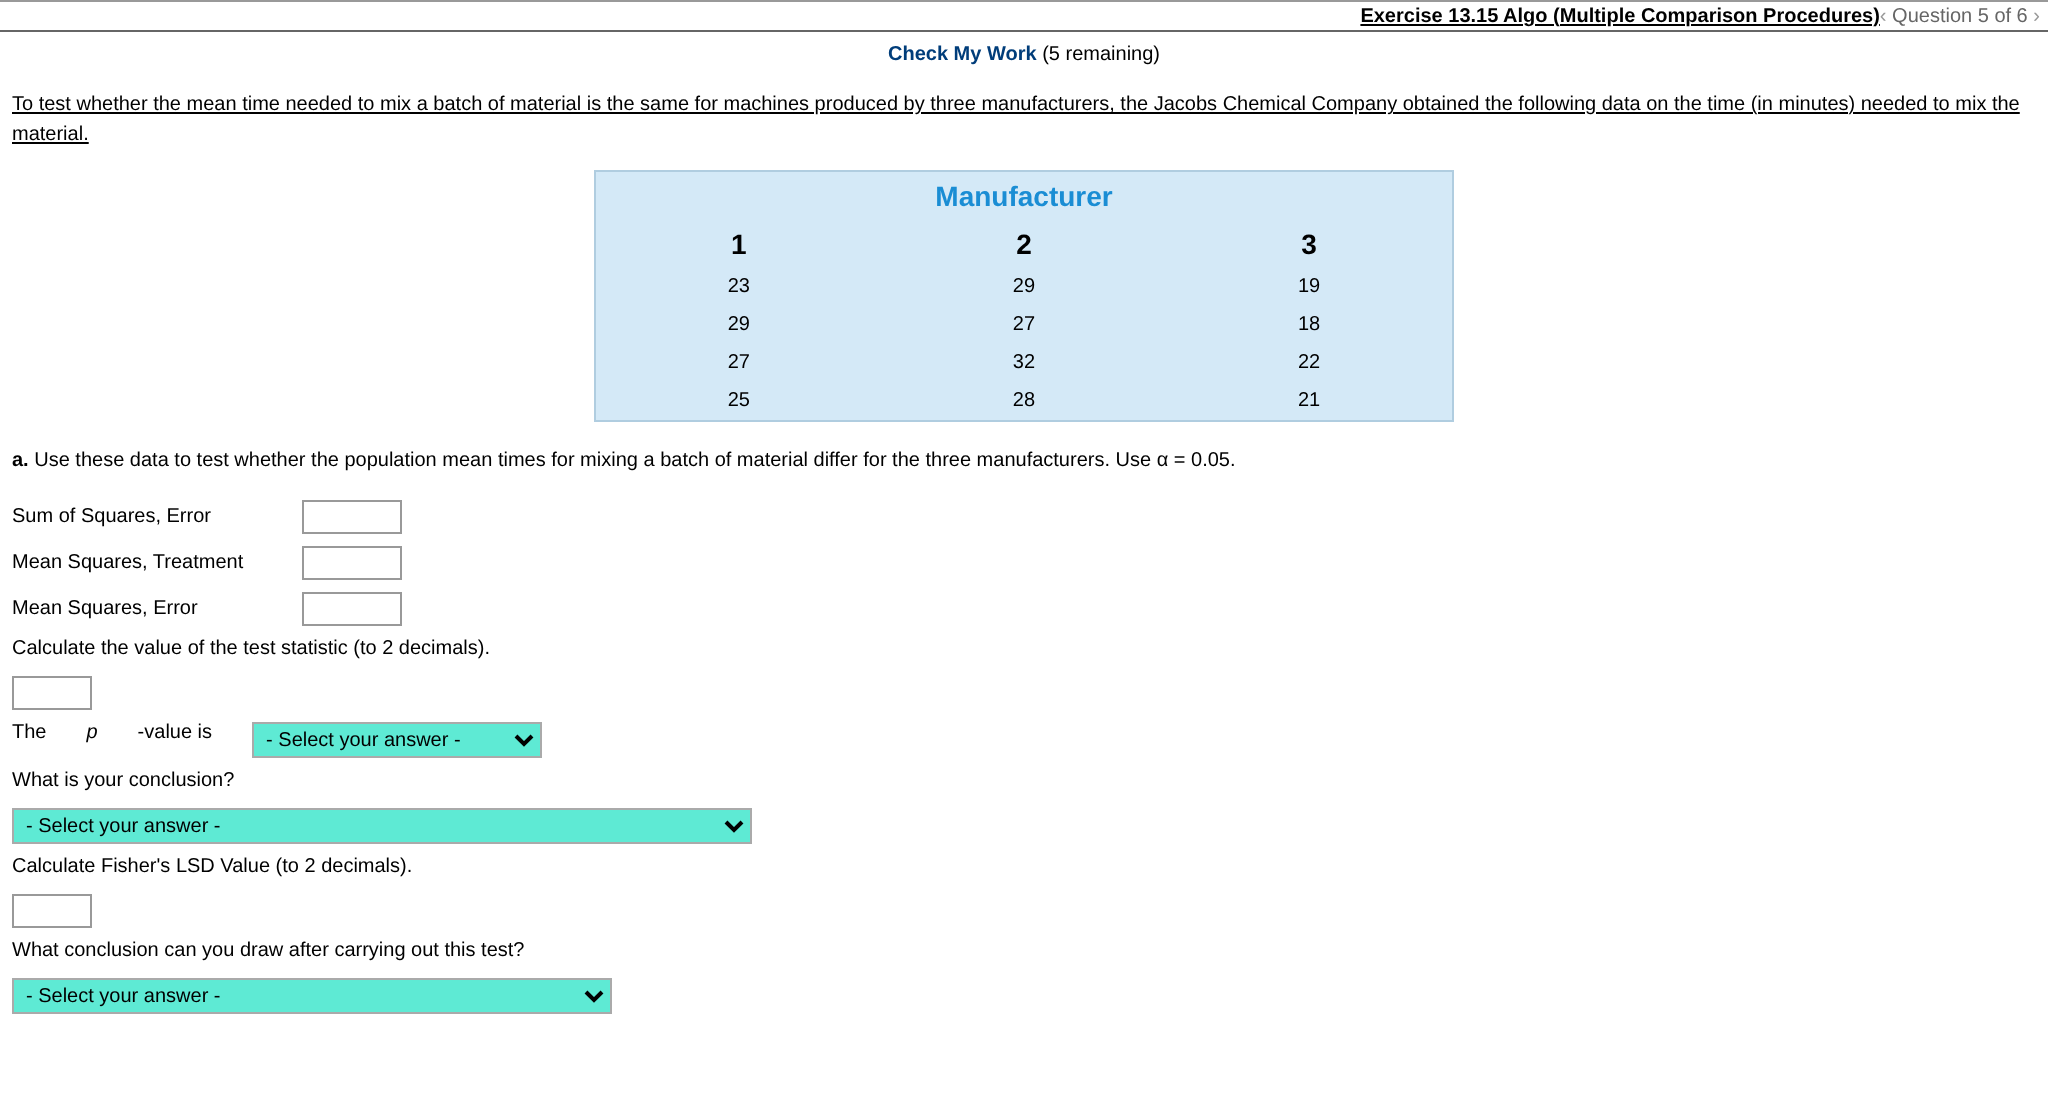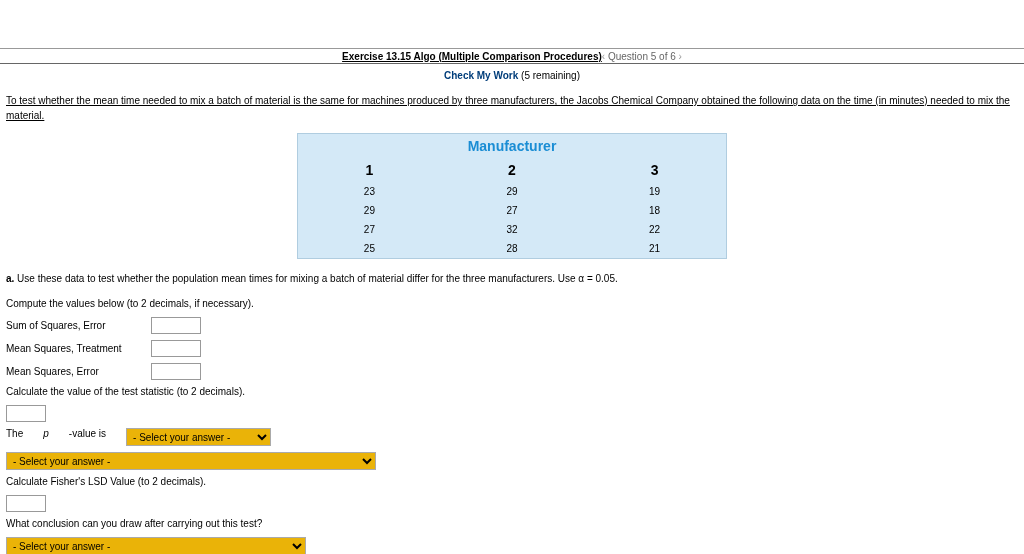--- a/index.html
+++ b/index.html
@@ -4,27 +4,26 @@
   <style>
     * { margin: 0; padding: 0; box-sizing: border-box; }
     body {
       font-family: Verdana, Arial, sans-serif;
       font-size: 10px;
       color: #000;
       background: #fff;
     }
     .header-bar {
       display: flex;
-      justify-content: center;
+      justify-content: flex-end;
       align-items: center;
       border-top: 1px solid #999;
       border-bottom: 1px solid #666;
       padding: 0 4px;
       height: 16px;
-      margin-top: 48px;
     }
     .exercise-title {
       font-weight: bold;
       font-size: 10px;
       text-decoration: underline;
     }
     .question-nav {
       font-size: 10px;
       color: #666;
     }
@@ -96,21 +95,21 @@
       width: 40px;
       height: 17px;
       border: 1px solid #999;
       font-size: 10px;
       padding: 1px 2px;
     }
     .section-gap { margin-top: 14px; }
     .small-input-row { margin: 6px 0; }
     .select-box {
       border: 1px solid #aaa;
-      background: #eab308;
+      background: #5eead4;
       font-size: 10px;
       height: 18px;
       padding: 0 2px;
     }
     .select-wide { width: 370px; }
     .select-small { width: 145px; }
     .pvalue-row {
       display: flex;
       align-items: flex-start;
       gap: 20px;
@@ -174,21 +173,20 @@
             <td>21</td>
       </tr>
     </tbody>
       </table>
   </div>
 
   <div class="question-text">
     <span class="bold">a.</span><span> Use these data to test whether the population mean times for mixing a batch of material differ for the three manufacturers. Use α = 0.05.</span>
   </div>
 
-  <div class="sub-q">Compute the values below (to 2 decimals, if necessary).</div>
 
   <div class="computation-row">
     <span class="label-text">Sum of Squares, Error</span>
     <input class="input-box" style="">
   </div>
   <div class="computation-row">
     <span class="label-text">Mean Squares, Treatment</span>
     <input class="input-box" style="">
   </div>
   <div class="computation-row">
@@ -203,20 +201,21 @@
 
   <div class="pvalue-row">
     <span>The </span>
     <span class="italic">p</span>
     <span>-value is</span>
     <select class="select-box select-small">
       <option>- Select your answer -</option>
     </select>
   </div>
 
+  <div class="sub-q">What is your conclusion?</div>
   <div class="small-input-row">
     <select class="select-box select-wide">
       <option>- Select your answer -</option>
     </select>
   </div>
 
 
   <div class="sub-q">Calculate Fisher's LSD Value (to 2 decimals).</div>
   <div class="small-input-row">
     <input class="input-box-narrow" style="">

